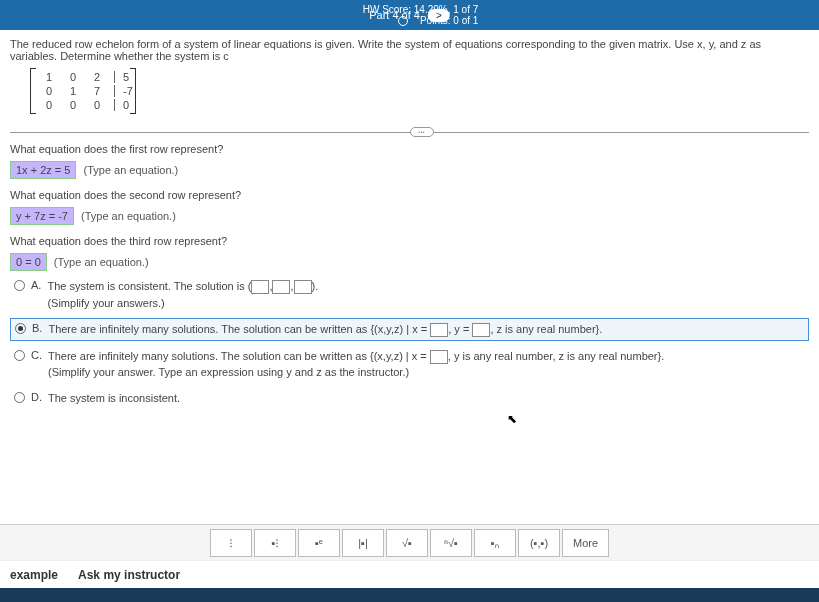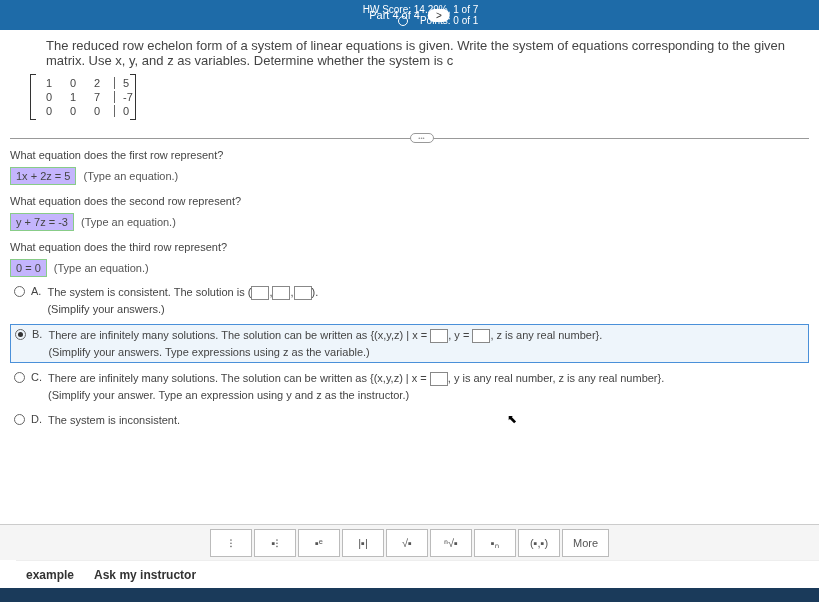--- a/index.html
+++ b/index.html
@@ -5,21 +5,21 @@
     * { margin: 0; padding: 0; box-sizing: border-box; }
     body { font-family: Arial, sans-serif; font-size: 11px; background: #fff; color: #333; width: 819px; height: 602px; overflow: hidden; position: relative; }
     .header { background: #1e6ba8; color: #fff; height: 30px; display: flex; align-items: center; justify-content: center; padding: 0 24px; }
     .header-center { position: absolute; left: 50%; transform: translateX(-50%); display: flex; align-items: center; gap: 8px; }
     .part-label { font-size: 11px; }
     .nav-btn { background: #fff; color: #333; border-radius: 10px; padding: 1px 8px; font-size: 10px; }
     .header-right { font-size: 10px; text-align: right; margin-left: 22px; }
     .points-row { display: flex; align-items: center; gap: 12px; justify-content: flex-end; }
     .circle-icon { width: 10px; height: 10px; border: 1px solid #fff; border-radius: 50%; }
     .content { padding: 8px 10px; color: #444; }
-    .problem-text { font-size: 13px; margin-bottom: 6px; margin-left: 36px; }
+    .problem-text { font-size: 11px; margin-bottom: 6px; }
     .matrix { display: inline-block; margin-left: 20px; position: relative; padding: 2px 8px; }
     .matrix::before, .matrix::after { content: ''; position: absolute; top: 0; bottom: 0; width: 5px; border-top: 1px solid #333; border-bottom: 1px solid #333; }
     .matrix::before { left: 0; border-left: 1px solid #333; }
     .matrix::after { right: 0; border-right: 1px solid #333; }
     .matrix-row { display: flex; gap: 10px; font-size: 11px; padding: 1px 0; }
     .matrix-row span { width: 14px; text-align: right; }
     .matrix-divider { border-left: 1px solid #666; padding-left: 8px; margin-left: 4px; }
     .divider-line { border-top: 1px solid #999; margin: 18px 0 10px 0; position: relative; }
     .divider-handle { position: absolute; left: 50%; top: -6px; width: 24px; height: 10px; border: 1px solid #999; border-radius: 5px; background: #fff; font-size: 6px; text-align: center; line-height: 8px; color: #999; }
     .question { margin: 10px 0 6px 0; font-size: 11px; }
@@ -28,21 +28,21 @@
     .choice-row { display: flex; align-items: flex-start; gap: 6px; margin: 5px 0; padding: 2px 4px; }
     .choice-row.selected { border: 1px solid #4a90d9; background: #eef5fb; }
     .radio { width: 11px; height: 11px; border: 1px solid #666; border-radius: 50%; margin-top: 2px; flex-shrink: 0; display: flex; align-items: center; justify-content: center; }
     .radio.checked::after { content: ''; width: 5px; height: 5px; background: #333; border-radius: 50%; }
     .choice-label { font-size: 11px; flex-shrink: 0; margin-top: 1px; }
     .choice-text { font-size: 11px; line-height: 1.5; }
     .input-box { display: inline-block; width: 18px; height: 14px; border: 1px solid #888; background: #fff; vertical-align: middle; }
     .toolbar { position: absolute; bottom: 42px; left: 0; right: 0; height: 36px; border-top: 1px solid #ccc; background: #f5f5f5; display: flex; align-items: center; justify-content: center; gap: 0; }
     .tool-btn { width: 42px; height: 28px; border: 1px solid #bbb; background: #fff; margin: 0 1px; display: flex; align-items: center; justify-content: center; font-size: 11px; color: #555; }
     .tool-btn.more { width: auto; padding: 0 10px; }
-    .footer { position: absolute; bottom: 14px; left: 16px; right: 0; height: 28px; background: #fff; display: flex; align-items: center; padding: 0 10px; gap: 20px; border-top: 1px solid #eee; }
+    .footer { position: absolute; bottom: 14px; left: 0; right: 0; height: 28px; background: #fff; display: flex; align-items: center; padding: 0 10px; gap: 20px; border-top: 1px solid #eee; }
     .footer-link { font-size: 12px; color: #333; font-weight: bold; }
     .taskbar { position: absolute; bottom: 0; left: 0; right: 0; height: 14px; background: #1a3a5a; }
     .cursor { position: absolute; left: 507px; top: 412px; font-size: 12px; color: #000; }
   </style>
 </head>
 <body>
 
 <div class="header">
   <div></div>
   <div class="header-center">
@@ -87,21 +87,21 @@
   </div>
 
   <div class="question">What equation does the first row represent?</div>
   <div>
     <span class="answer-box">1x + 2z = 5</span>
     <span class="hint">(Type an equation.)</span>
   </div>
 
   <div class="question">What equation does the second row represent?</div>
   <div>
-    <span class="answer-box">y + 7z = -3</span>
+    <span class="answer-box">y + 7z = -7</span>
     <span class="hint">(Type an equation.)</span>
   </div>
 
   <div class="question">What equation does the third row represent?</div>
   <div>
     <span class="answer-box">0 = 0</span>
     <span class="hint">(Type an equation.)</span>
   </div>
 
 
@@ -112,21 +112,20 @@
       <span>The system is consistent. The solution is (</span><span class="input-box"></span>,<span class="input-box"></span>,<span class="input-box"></span><span>).</span><br>
       <span>(Simplify your answers.)</span>
     </div>
   </div>
 
   <div class="choice-row selected">
     <div class="radio checked"></div>
     <div class="choice-label">B.</div>
     <div class="choice-text">
       <span>There are infinitely many solutions. The solution can be written as {(x,y,z) | x = </span><span class="input-box"></span><span>, y = </span><span class="input-box"></span><span>, z is any real number}.</span><br>
-      <span>(Simplify your answers. Type expressions using z as the variable.)</span>
     </div>
   </div>
 
   <div class="choice-row">
     <div class="radio"></div>
     <div class="choice-label">C.</div>
     <div class="choice-text">
       <span>There are infinitely many solutions. The solution can be written as {(x,y,z) | x = </span><span class="input-box"></span><span>, y is any real number, z is any real number}.</span><br>
       <span>(Simplify your answer. Type an expression using y and z as the instructor.)</span>
     </div>

